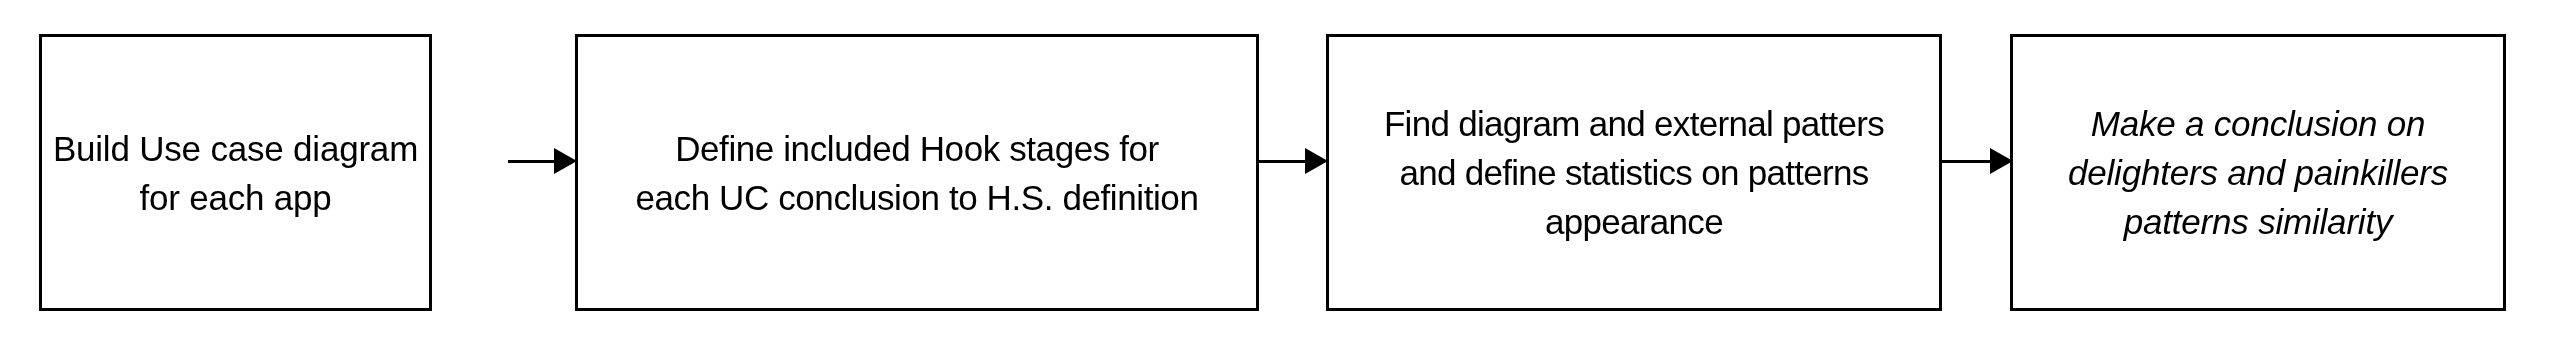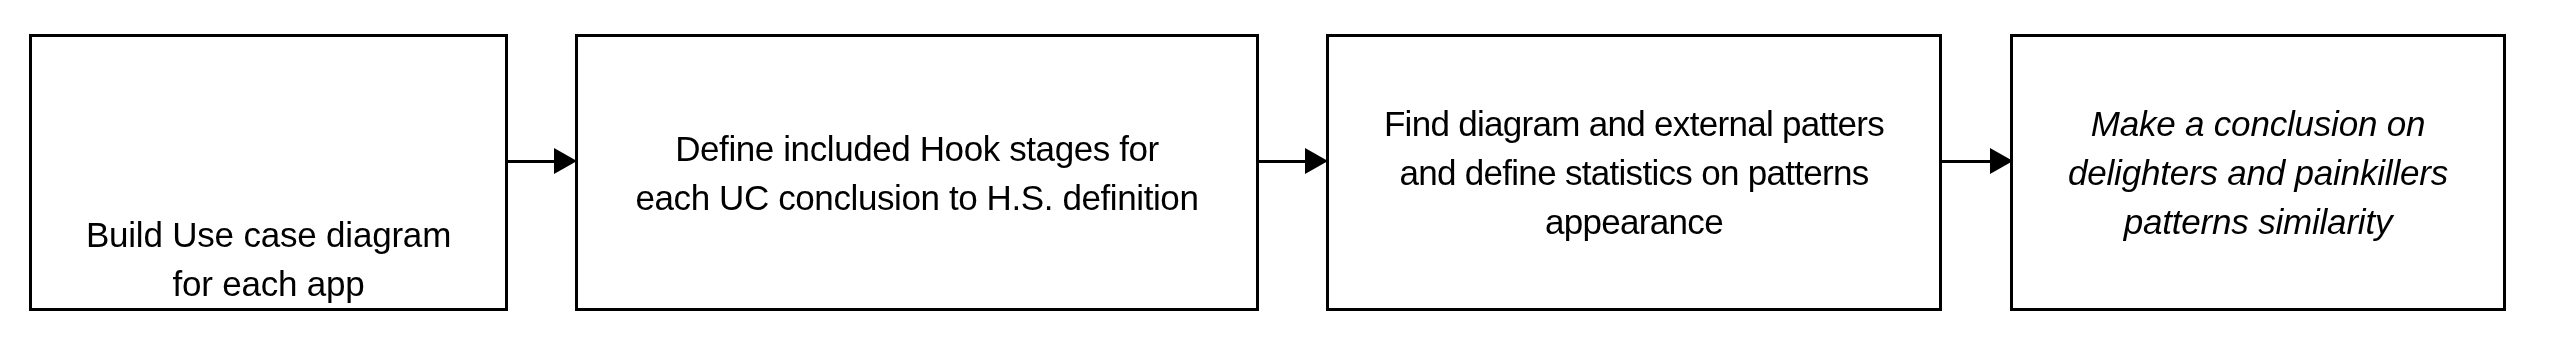--- a/index.html
+++ b/index.html
@@ -38,21 +38,21 @@
     width: 100%;
     text-align: center;
     color: #000000;
     font-size: 35px;
     line-height: 49px;
     font-weight: 400;
     letter-spacing: -0.2px;
     white-space: pre-line;
   }
   
-  #node-1 { left: 29px;   width: 479px; align-items: flex-end; }
+  #node-1 { left: 39px;   width: 393px; }
   #node-2 { left: 575px;  width: 684px; }
   #node-3 { left: 1326px; width: 616px; }
   #node-4 { left: 2010px; width: 496px; font-style: italic; }
 
   
   #node-3 .node-label { letter-spacing: -0.7px; }
   #node-2 .node-label { letter-spacing: -0.4px; }
 
   
   .connector {

